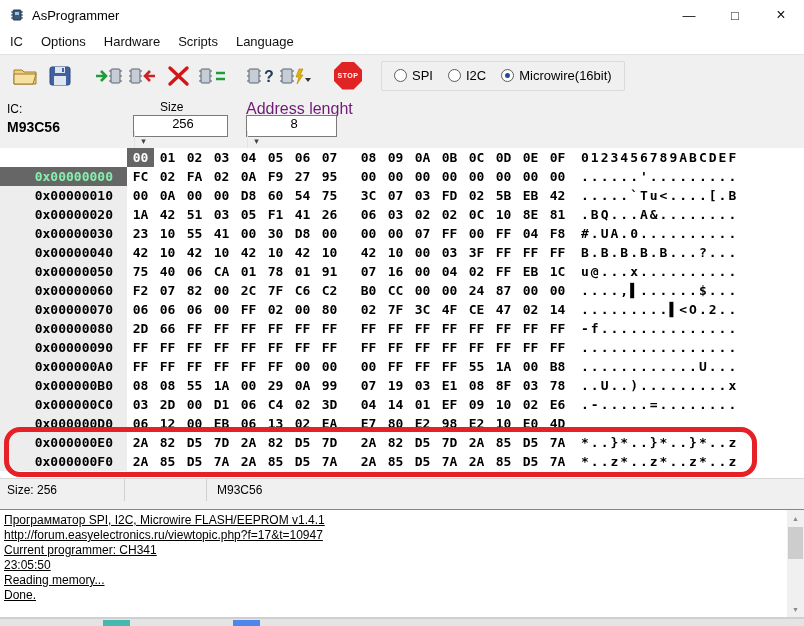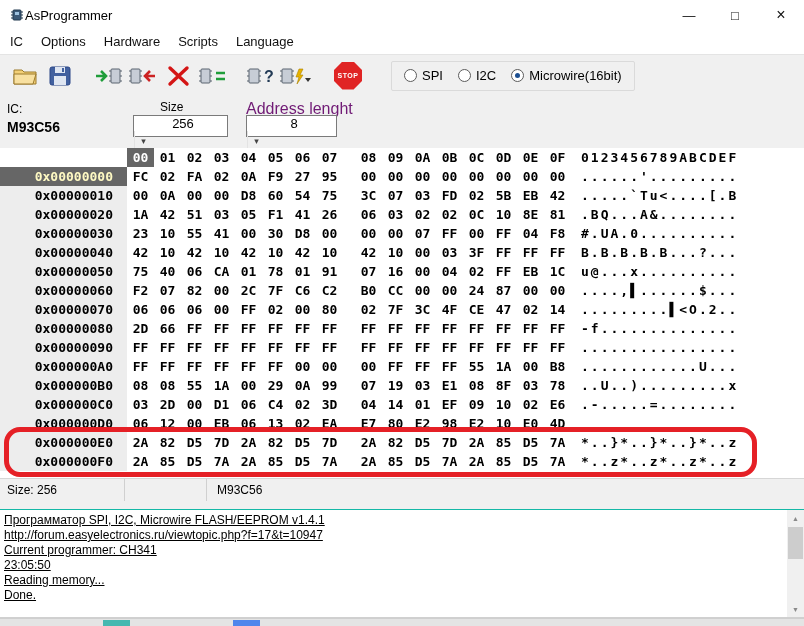--- a/index.html
+++ b/index.html
@@ -4,41 +4,41 @@
 <style>
   * { box-sizing: border-box; margin: 0; padding: 0; }
   html,body { background:#cfcfcf; }
   body { font-family: "Liberation Sans", sans-serif; }
   .window { width:804px; height:626px; background:#f0f0f0; position:relative;
             box-shadow:0 0 0 1px #9a9a9a inset; overflow:hidden; }
 
   
   .titlebar { height:30px; background:#fff; display:flex; align-items:center; padding-left:9px; }
   .app-icon { width:16px; height:16px; flex:0 0 auto; }
-  .title { font-size:13px; color:#000; }
+  .title { font-size:13px; color:#000; margin-left:7px; }
   .tb-spacer { flex:1; }
   .win-controls { display:flex; height:30px; }
   .wc { width:46px; height:30px; display:flex; align-items:center; justify-content:center;
         font-size:13px; color:#111; cursor:default; }
 
   
   .menubar { height:24px; background:#fff; display:flex; align-items:center; padding-left:1px; }
   .menu-item { font-size:13px; color:#111; padding:0 9px; line-height:24px; }
 
   
   .toolbar { height:42px; background:#f0f0f0; border-top:1px solid #e4e4e4; display:flex;
              align-items:center; padding-left:7px; }
   .tb-btn { width:35px; height:34px; display:flex; align-items:center; justify-content:center; }
   .grp { margin-left:13px; }
   .stop-wrap { margin-left:16px; width:38px; display:flex; justify-content:center; }
   .octagon { width:28px; height:28px; background:#e02424;
              clip-path:polygon(30% 0,70% 0,100% 30%,100% 70%,70% 100%,30% 100%,0 70%,0 30%);
              display:flex; align-items:center; justify-content:center; }
   .octagon span { color:#fff; font-size:7px; font-weight:bold; letter-spacing:.5px; }
-  .radio-panel { margin-left:24px; height:30px; border:1px solid #dadada; border-radius:2px;
+  .radio-panel { margin-left:14px; height:30px; border:1px solid #dadada; border-radius:2px;
                  display:flex; align-items:center; padding:0 12px; gap:15px; background:#f0f0f0; }
   .radio { display:flex; align-items:center; gap:5px; }
   .rc { width:13px; height:13px; border:1px solid #5c5c5c; border-radius:50%; background:#fff;
         position:relative; flex:0 0 auto; }
   .rc.on::after { content:""; position:absolute; left:3px; top:3px; width:5px; height:5px;
                   border-radius:50%; background:#1d4f91; }
   .rl { font-size:13px; color:#000; }
 
   
   .ic-panel { height:52px; background:#f0f0f0; position:relative; }
@@ -54,21 +54,21 @@
   .combo-arrow { width:18px; text-align:center; font-size:9px; color:#444;
                  border-left:1px solid #e3e3e3; align-self:stretch; line-height:20px; }
 
   
   .hex-area { height:330px; background:#fff; position:relative;
               font-family:"DejaVu Sans Mono","Liberation Mono",monospace;
               font-weight:bold; font-size:13px; color:#000; }
   .hex-row, .hex-header { display:flex; height:19px; line-height:19px; }
   .corner, .addr { width:127px; padding-right:14px; text-align:right; flex:0 0 auto; }
   .addr { background:#ededed; }
-  .addr.sel { background:#666; color:#fef9c3; }
+  .addr.sel { background:#666; color:#86efac; }
   .hbyte, .byte { width:27px; text-align:center; flex:0 0 auto; }
   .hbyte.sel { background:#666; color:#fff; }
   .gap { margin-right:12px; }
   .hascii, .ascii { margin-left:10px; letter-spacing:2px; white-space:pre; }
   .annotation { position:absolute; left:4px; top:279px; width:753px; height:50px;
                 border:5px solid #e52026; border-radius:16px; pointer-events:none; }
 
   
   .statusbar { height:23px; background:#f0f0f0; border-top:1px solid #d6d6d6; display:flex;
                align-items:center; font-size:12px; color:#000; }

